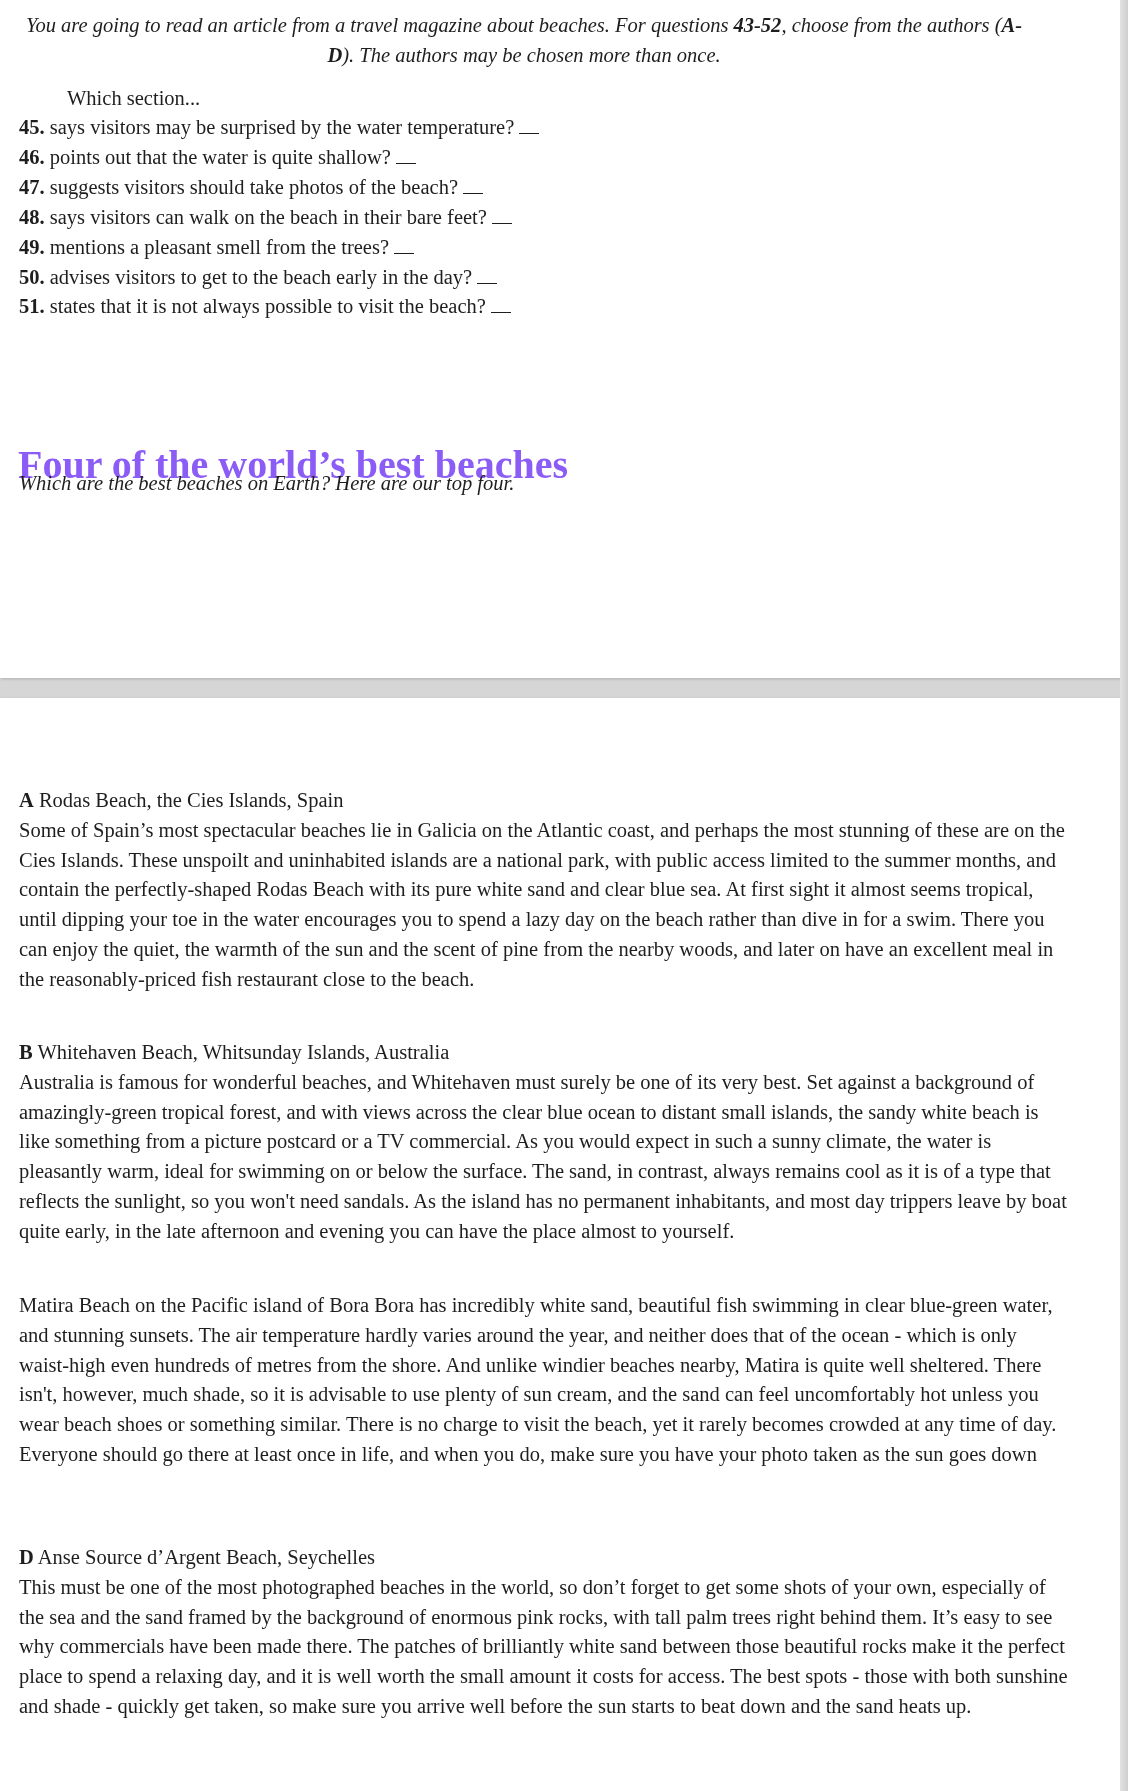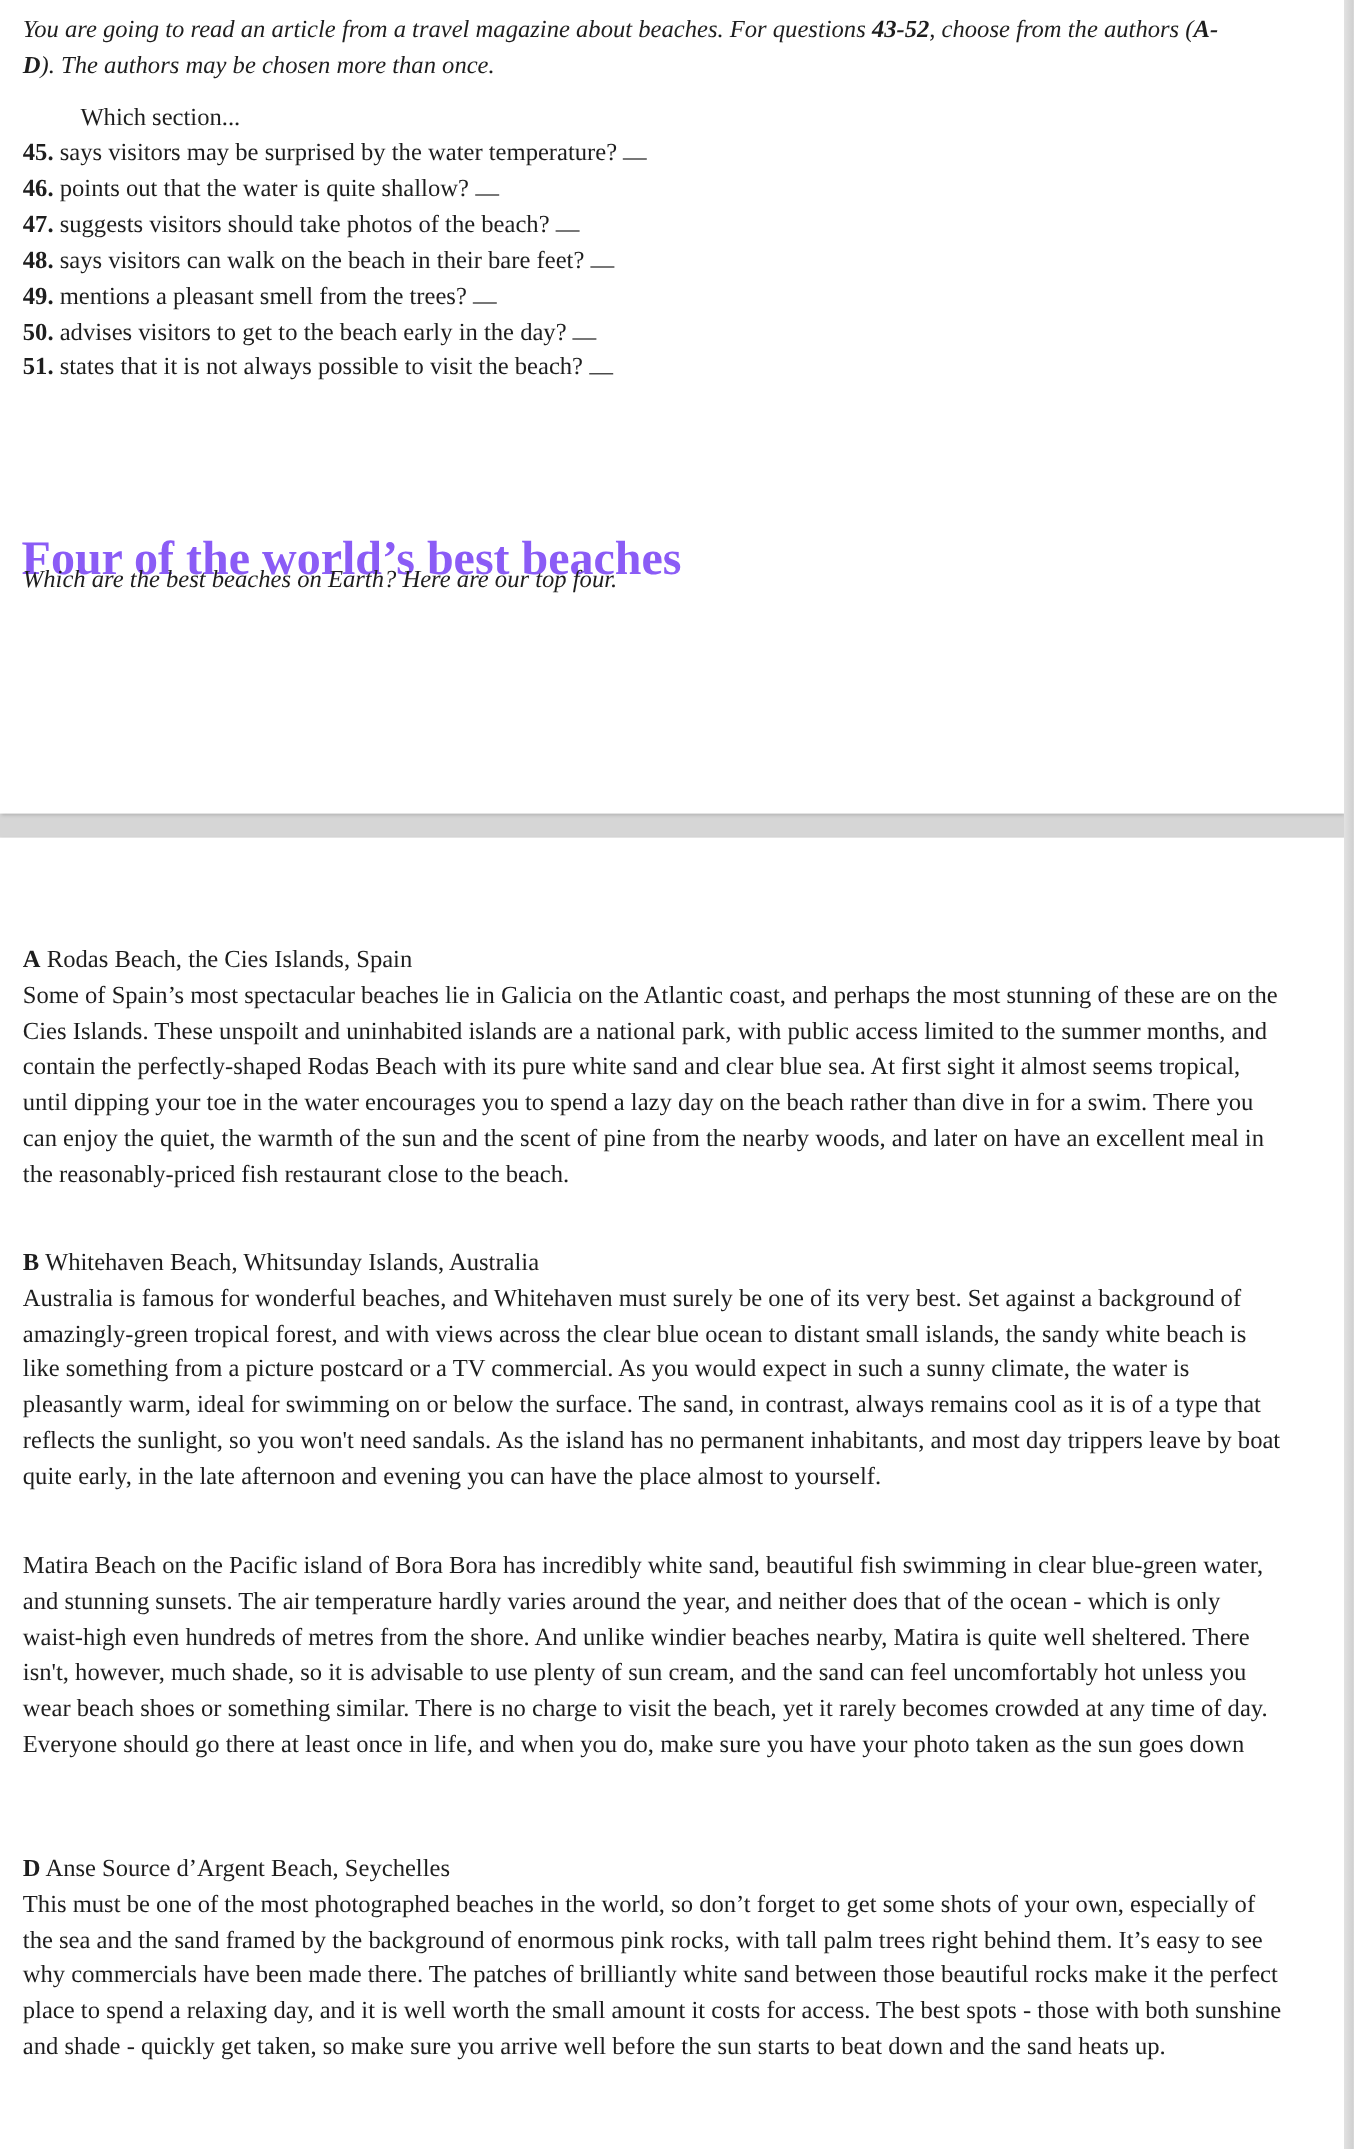--- a/index.html
+++ b/index.html
@@ -30,20 +30,21 @@
       right: 60px;
       font-size: 20.5px;
       line-height: 29.8px;
       white-space: nowrap;
     }
     .intro {
       top: 11px;
       font-style: italic;
       white-space: normal;
       width: 1010px;
+      text-align: center;
     }
     .intro b { font-style: italic; font-weight: bold; }
 
     .which {
       top: 84px;
       font-weight: normal;
       margin-left: 48px;
     }
     .questions {
       position: absolute;

